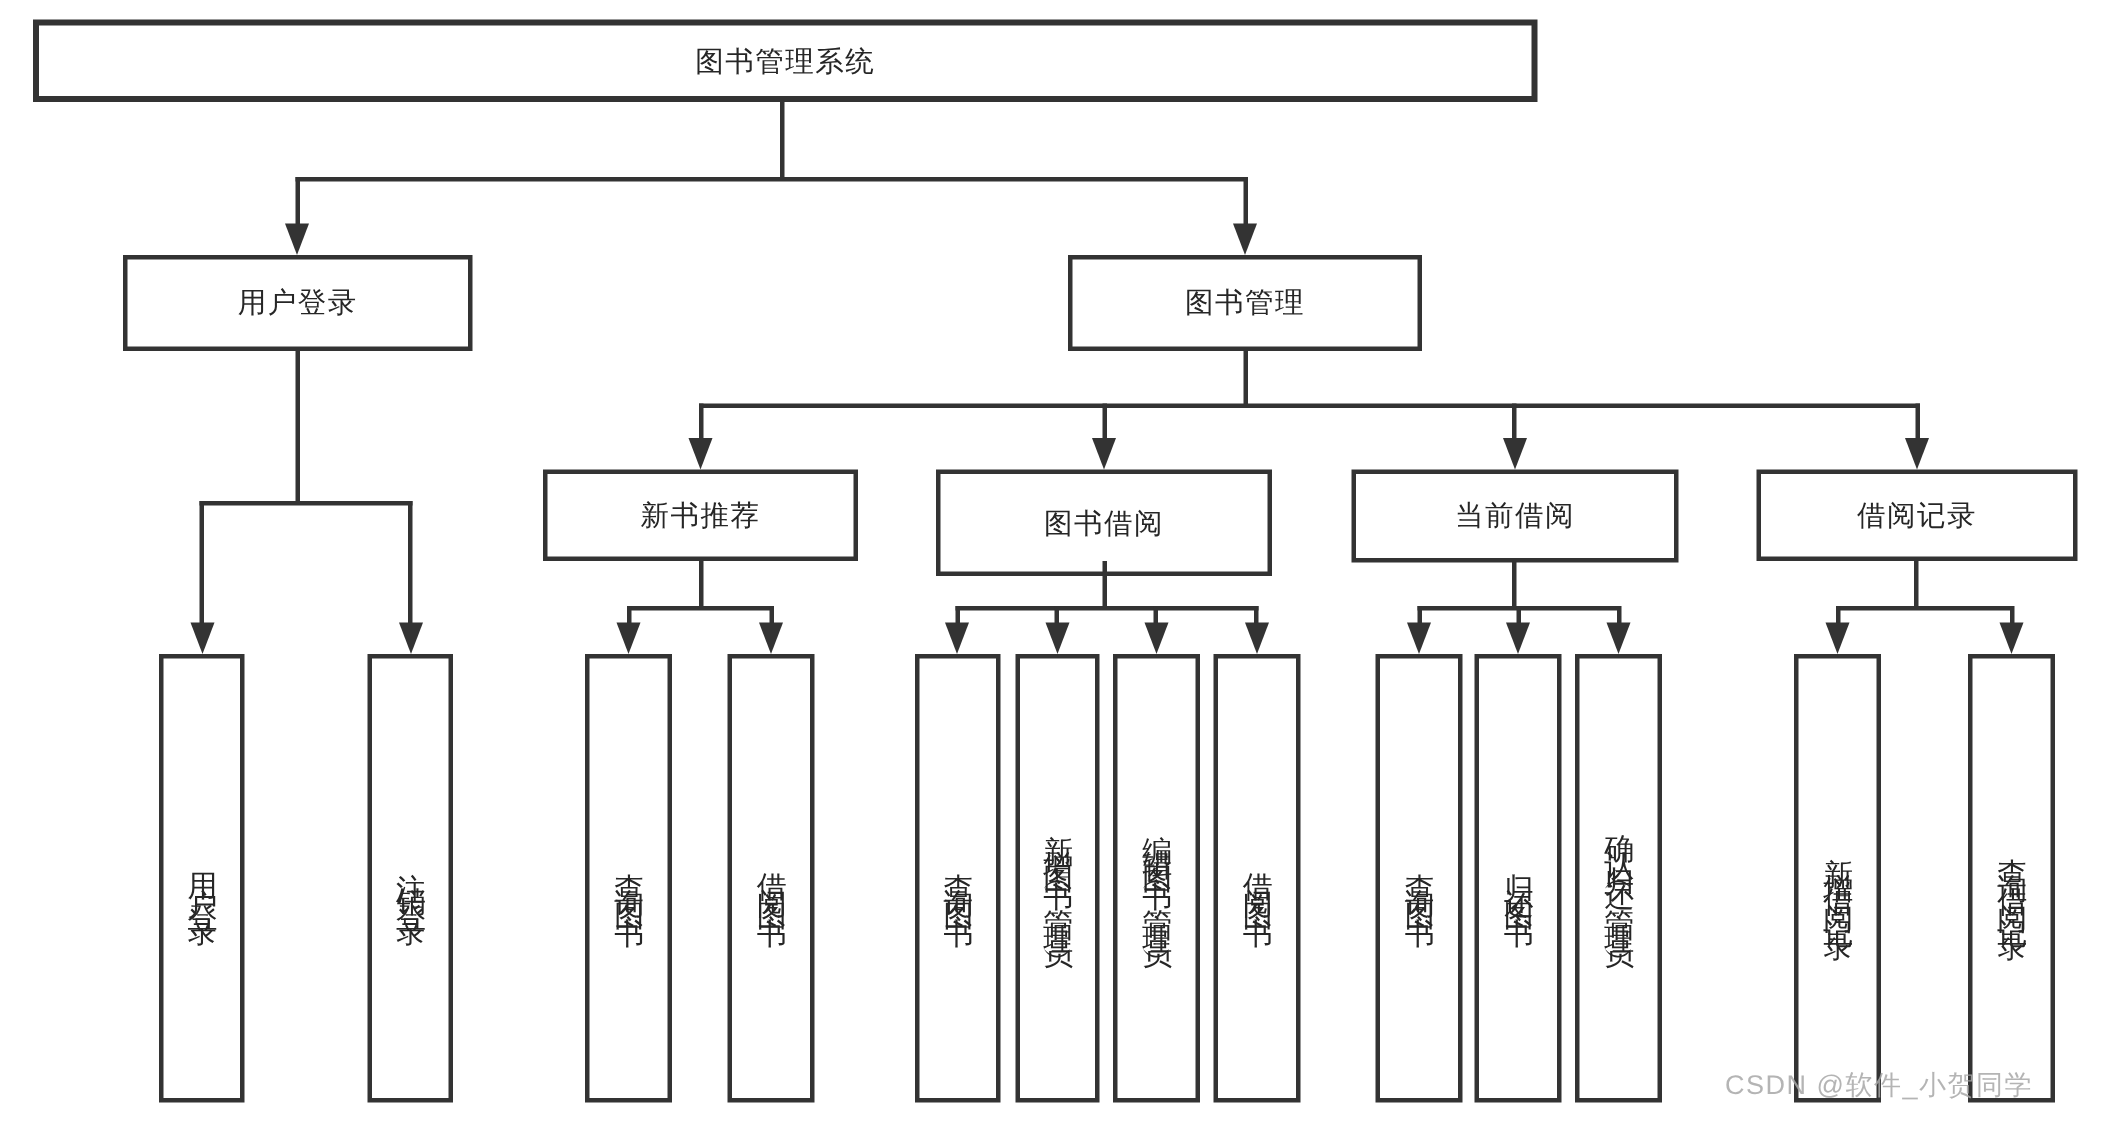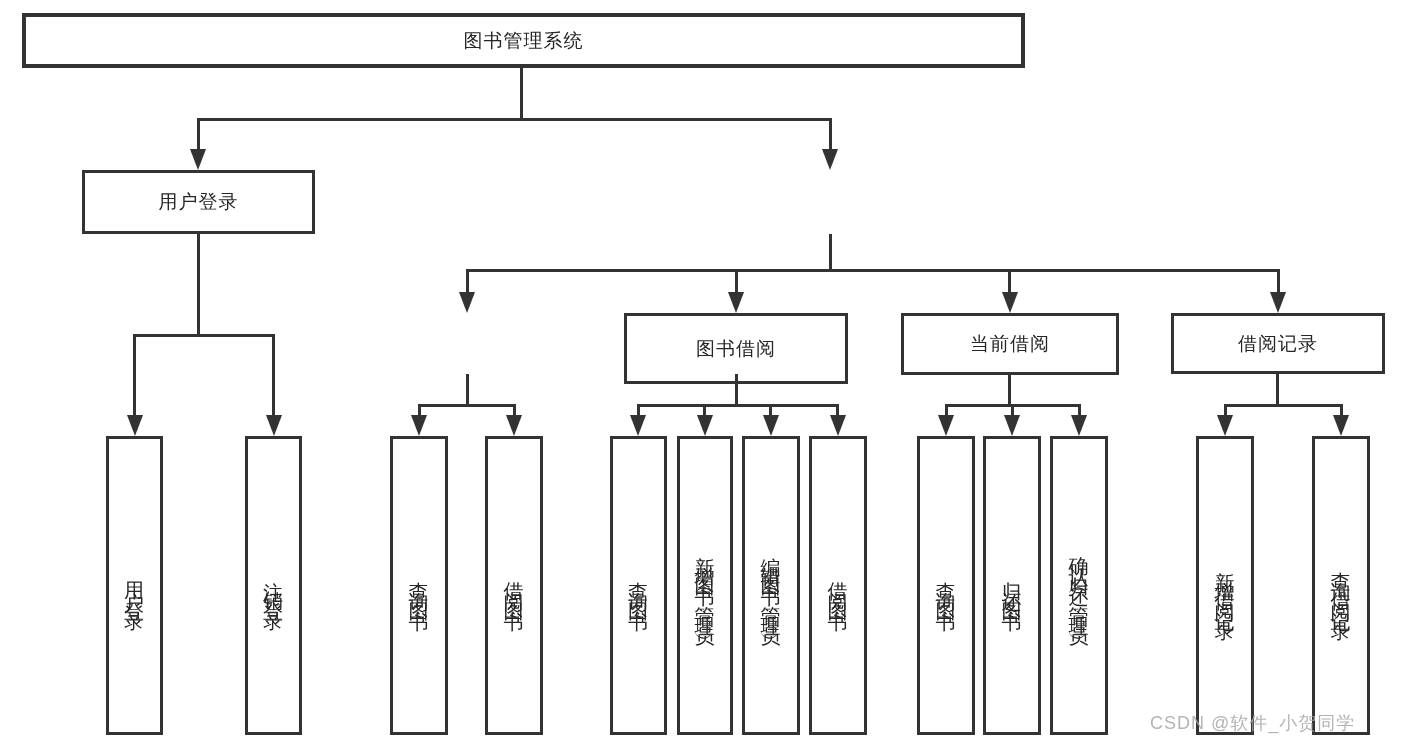--- a/index.html
+++ b/index.html
@@ -43,21 +43,27 @@
 
 <div class="diagram">
 
   <div class="node root" style="left:22px;top:13px;width:1003px;height:55px">
     <span class="hl">图书管理系统</span>
   </div>
 
   <div class="node" style="left:82px;top:170px;width:233px;height:64px">
     <span class="hl">用户登录</span>
   </div>
+  <div class="node" style="left:712px;top:170px;width:236px;height:64px">
+    <span class="hl">图书管理</span>
+  </div>
 
+  <div class="node" style="left:362px;top:313px;width:210px;height:61px">
+    <span class="hl">新书推荐</span>
+  </div>
   <div class="node" style="left:624px;top:313px;width:224px;height:71px">
     <span class="hl">图书借阅</span>
   </div>
   <div class="node" style="left:901px;top:313px;width:218px;height:62px">
     <span class="hl">当前借阅</span>
   </div>
   <div class="node" style="left:1171px;top:313px;width:214px;height:61px">
     <span class="hl">借阅记录</span>
   </div>
 

